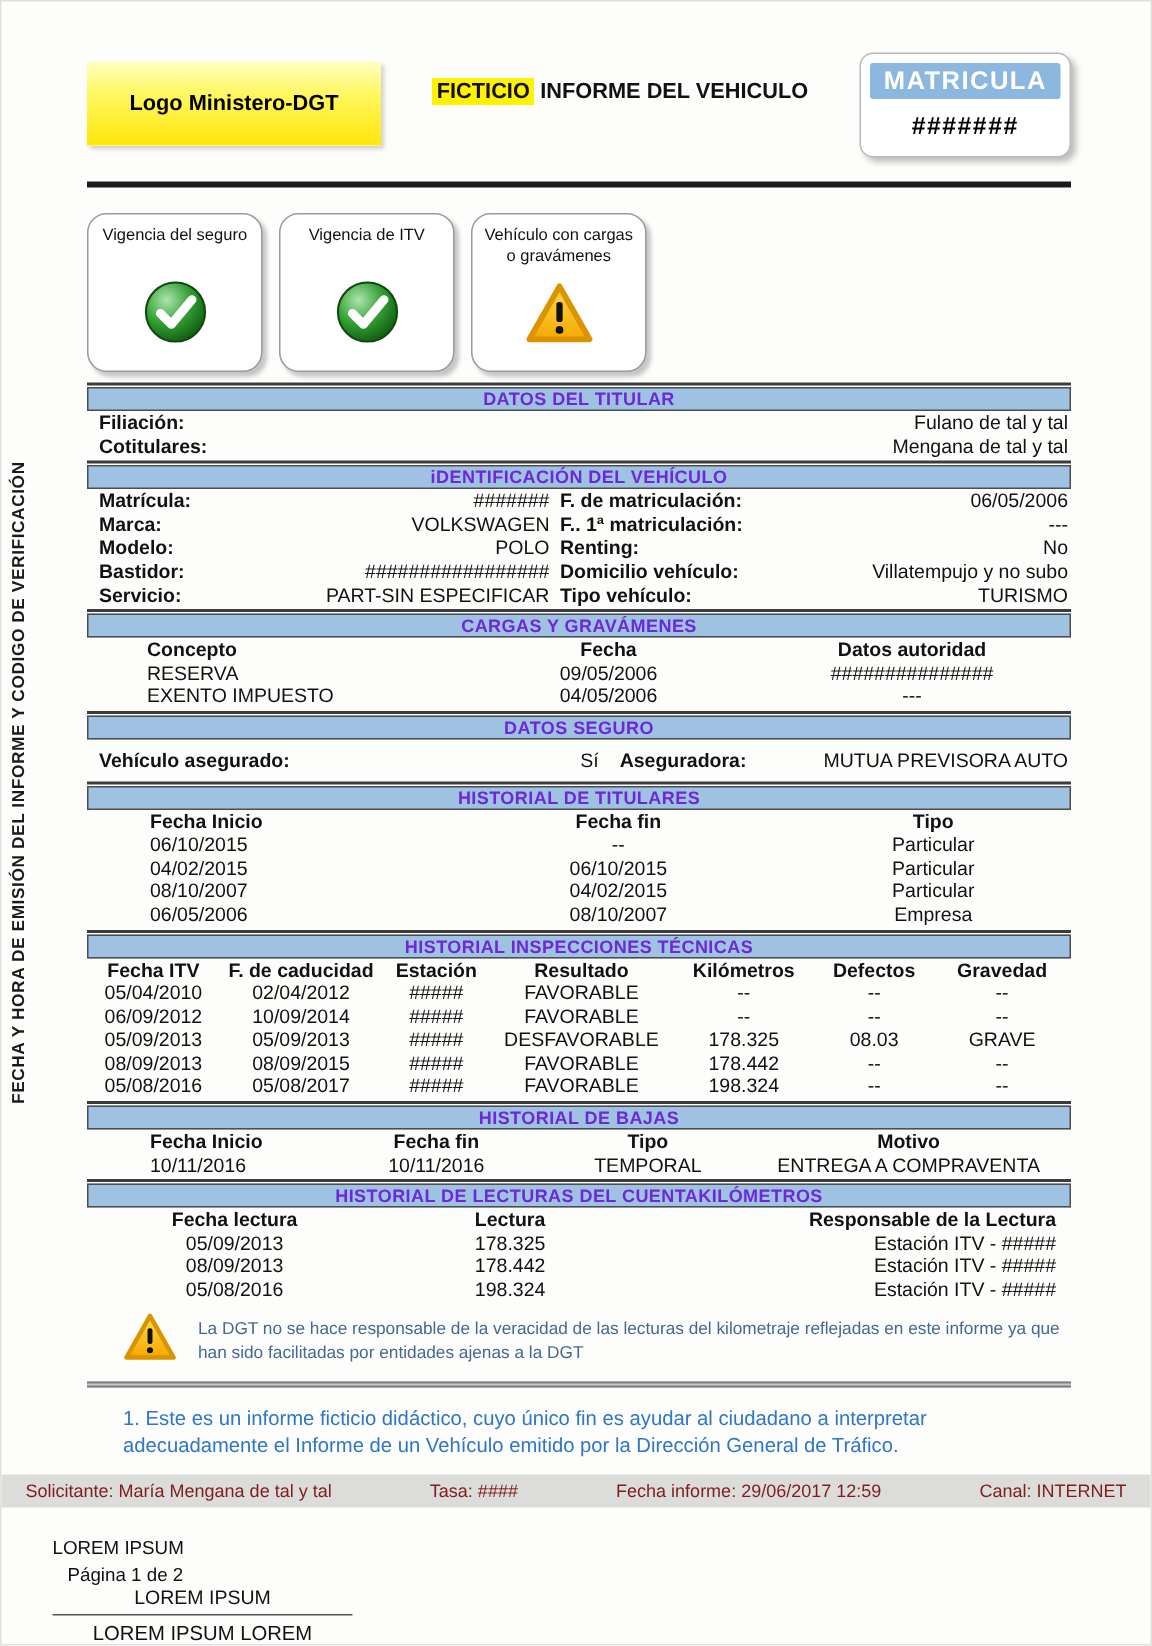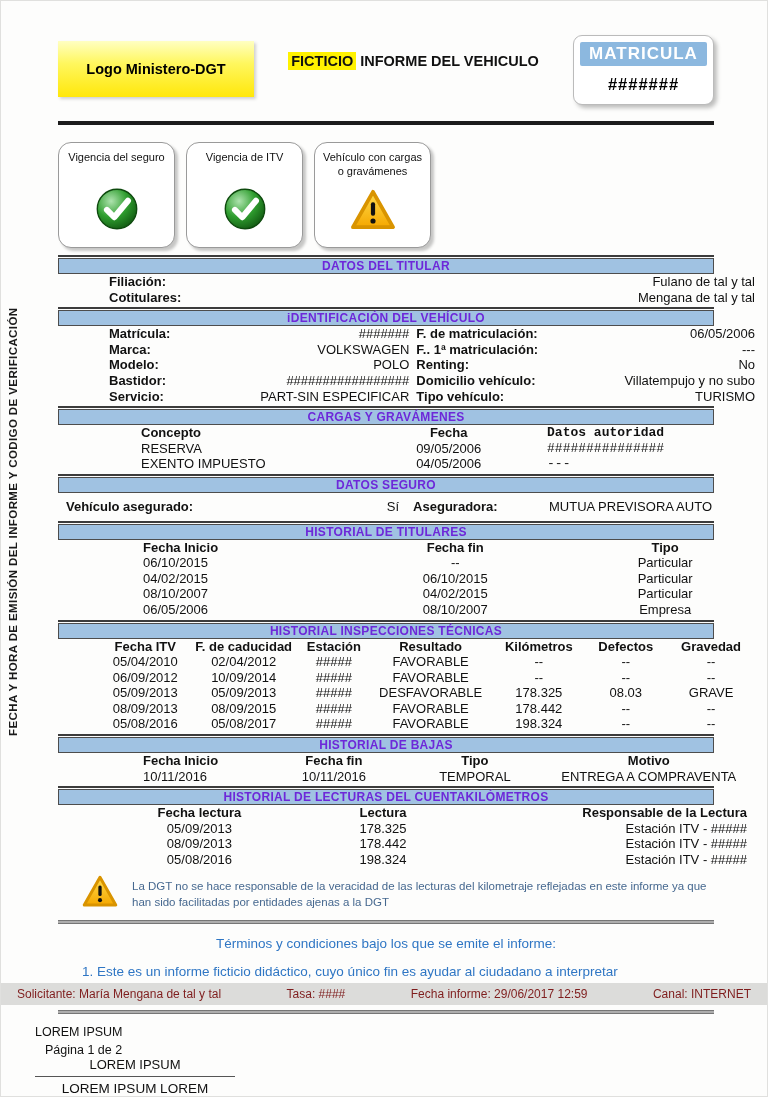--- a/index.html
+++ b/index.html
@@ -38,36 +38,36 @@
                 display:flex; flex-direction:column; align-items:center; padding-top:8px; }
   .badge-label { font-size:11px; text-align:center; line-height:1.25; padding:0 4px; }
   .badge-icon { margin-top:auto; margin-bottom:12px; }
 
   
   .sec-rule { height:2px; background:#3c3c3c; margin-top:2px; }
   .sec-bar { margin-top:1px; height:16px; line-height:15px; background:#a0c2e2;
              border:1px solid #4d4d4d; text-align:center; color:#6d28d9; font-weight:bold;
              font-size:12px; letter-spacing:.3px; }
 
-  table { width:100%; border-collapse:collapse; font-size:13px;margin-left:43px; }
+  table { width:100%; border-collapse:collapse; font-size:13px; }
   td, th { padding:0; line-height:15.6px; vertical-align:top; font-weight:normal; white-space:nowrap; }
   th { font-weight:bold; }
   .tbl-pad { padding:3px 0 4px; }
 
   .titular-tbl td:nth-child(1){ width:40%; text-align:left; font-weight:bold; padding-left:8px; }
   .titular-tbl td:nth-child(2){ width:60%; text-align:right; padding-right:2px; }
 
   .ident-tbl td:nth-child(1){ width:17%; text-align:left; font-weight:bold; padding-left:8px; }
   .ident-tbl td:nth-child(2){ width:30%; text-align:right; }
   .ident-tbl td:nth-child(3){ width:27%; text-align:left; font-weight:bold; padding-left:7px; }
   .ident-tbl td:nth-child(4){ width:26%; text-align:right; padding-right:2px; }
 
   .cargas-tbl th:nth-child(1), .cargas-tbl td:nth-child(1){ width:38%; text-align:left; padding-left:40px; }
   .cargas-tbl th:nth-child(2), .cargas-tbl td:nth-child(2){ width:30%; text-align:center; }
-  .cargas-tbl th:nth-child(3), .cargas-tbl td:nth-child(3){ width:32%; text-align:left; padding-right:2px;font-family:Liberation Mono, monospace; }
+  .cargas-tbl th:nth-child(3), .cargas-tbl td:nth-child(3){ width:32%; text-align:center; padding-right:2px; }
 
   .seguro-tbl td:nth-child(1){ width:35%; text-align:left; font-weight:bold; padding-left:8px; }
   .seguro-tbl td:nth-child(2){ width:17%; text-align:right; }
   .seguro-tbl td:nth-child(3){ width:16%; text-align:left; font-weight:bold; padding-left:14px; }
   .seguro-tbl td:nth-child(4){ width:32%; text-align:right; padding-right:2px; }
 
   .titulares-tbl th:nth-child(1), .titulares-tbl td:nth-child(1){ width:36%; text-align:left; padding-left:42px; }
   .titulares-tbl th:nth-child(2), .titulares-tbl td:nth-child(2){ width:36%; text-align:center; }
   .titulares-tbl th:nth-child(3), .titulares-tbl td:nth-child(3){ width:28%; text-align:center; }
   .titulares-pad { padding:10px 0 5px; }
@@ -424,21 +424,20 @@
           <rect x="21.8" y="14" width="4.4" height="14" rx="2" fill="#111"></rect>
           <circle cx="24" cy="33.5" r="2.7" fill="#111"></circle>
         </svg>
       </span>
       <div class="note-text">La DGT no se hace responsable de la veracidad de las lecturas del kilometraje reflejadas en este informe ya que han sido facilitadas por entidades ajenas a la DGT</div>
     </div>
 
     <div class="groove"></div>
 
     <div class="terms">
-      <div class="terms-heading">Términos y condiciones bajo los que se emite el informe:</div>
       <div class="terms-clause">1. Este es un informe ficticio didáctico, cuyo único fin es ayudar al ciudadano a interpretar adecuadamente el Informe de un Vehículo emitido por la Dirección General de Tráfico.</div>
     </div>
 
     <div class="groove" style="margin-top:11px;"></div>
   </div>
 
   <div class="footer">
     <div class="footer-bar">
       <span>Solicitante: María Mengana de tal y tal</span>
       <span>Tasa: ####</span>

